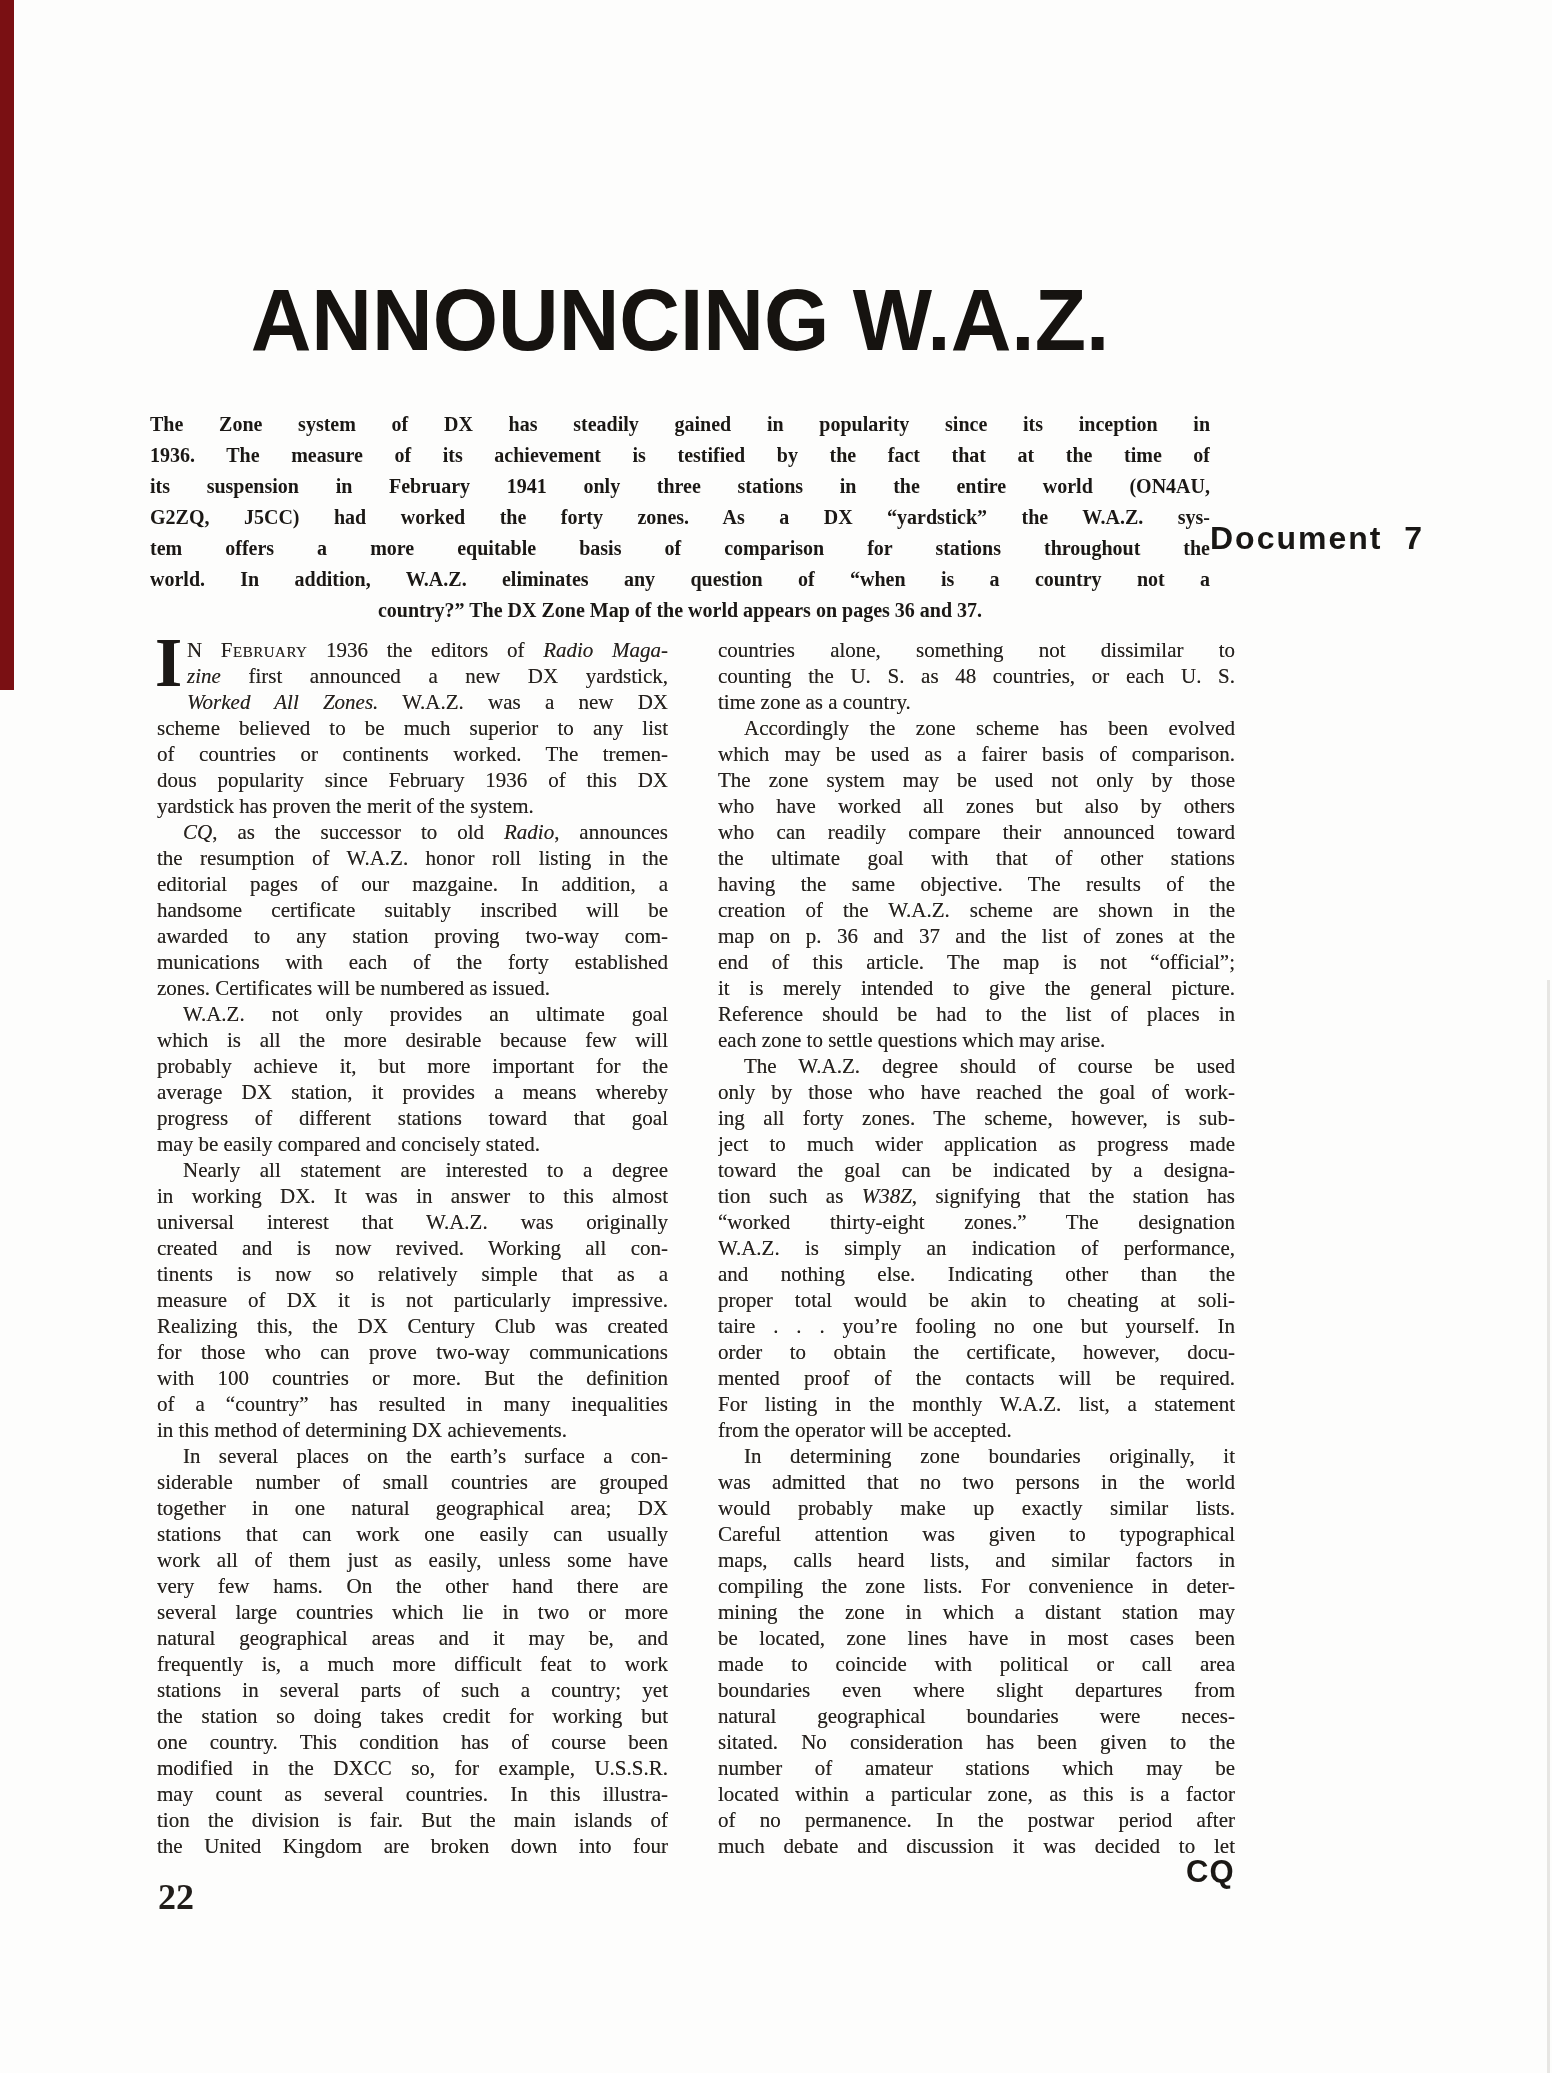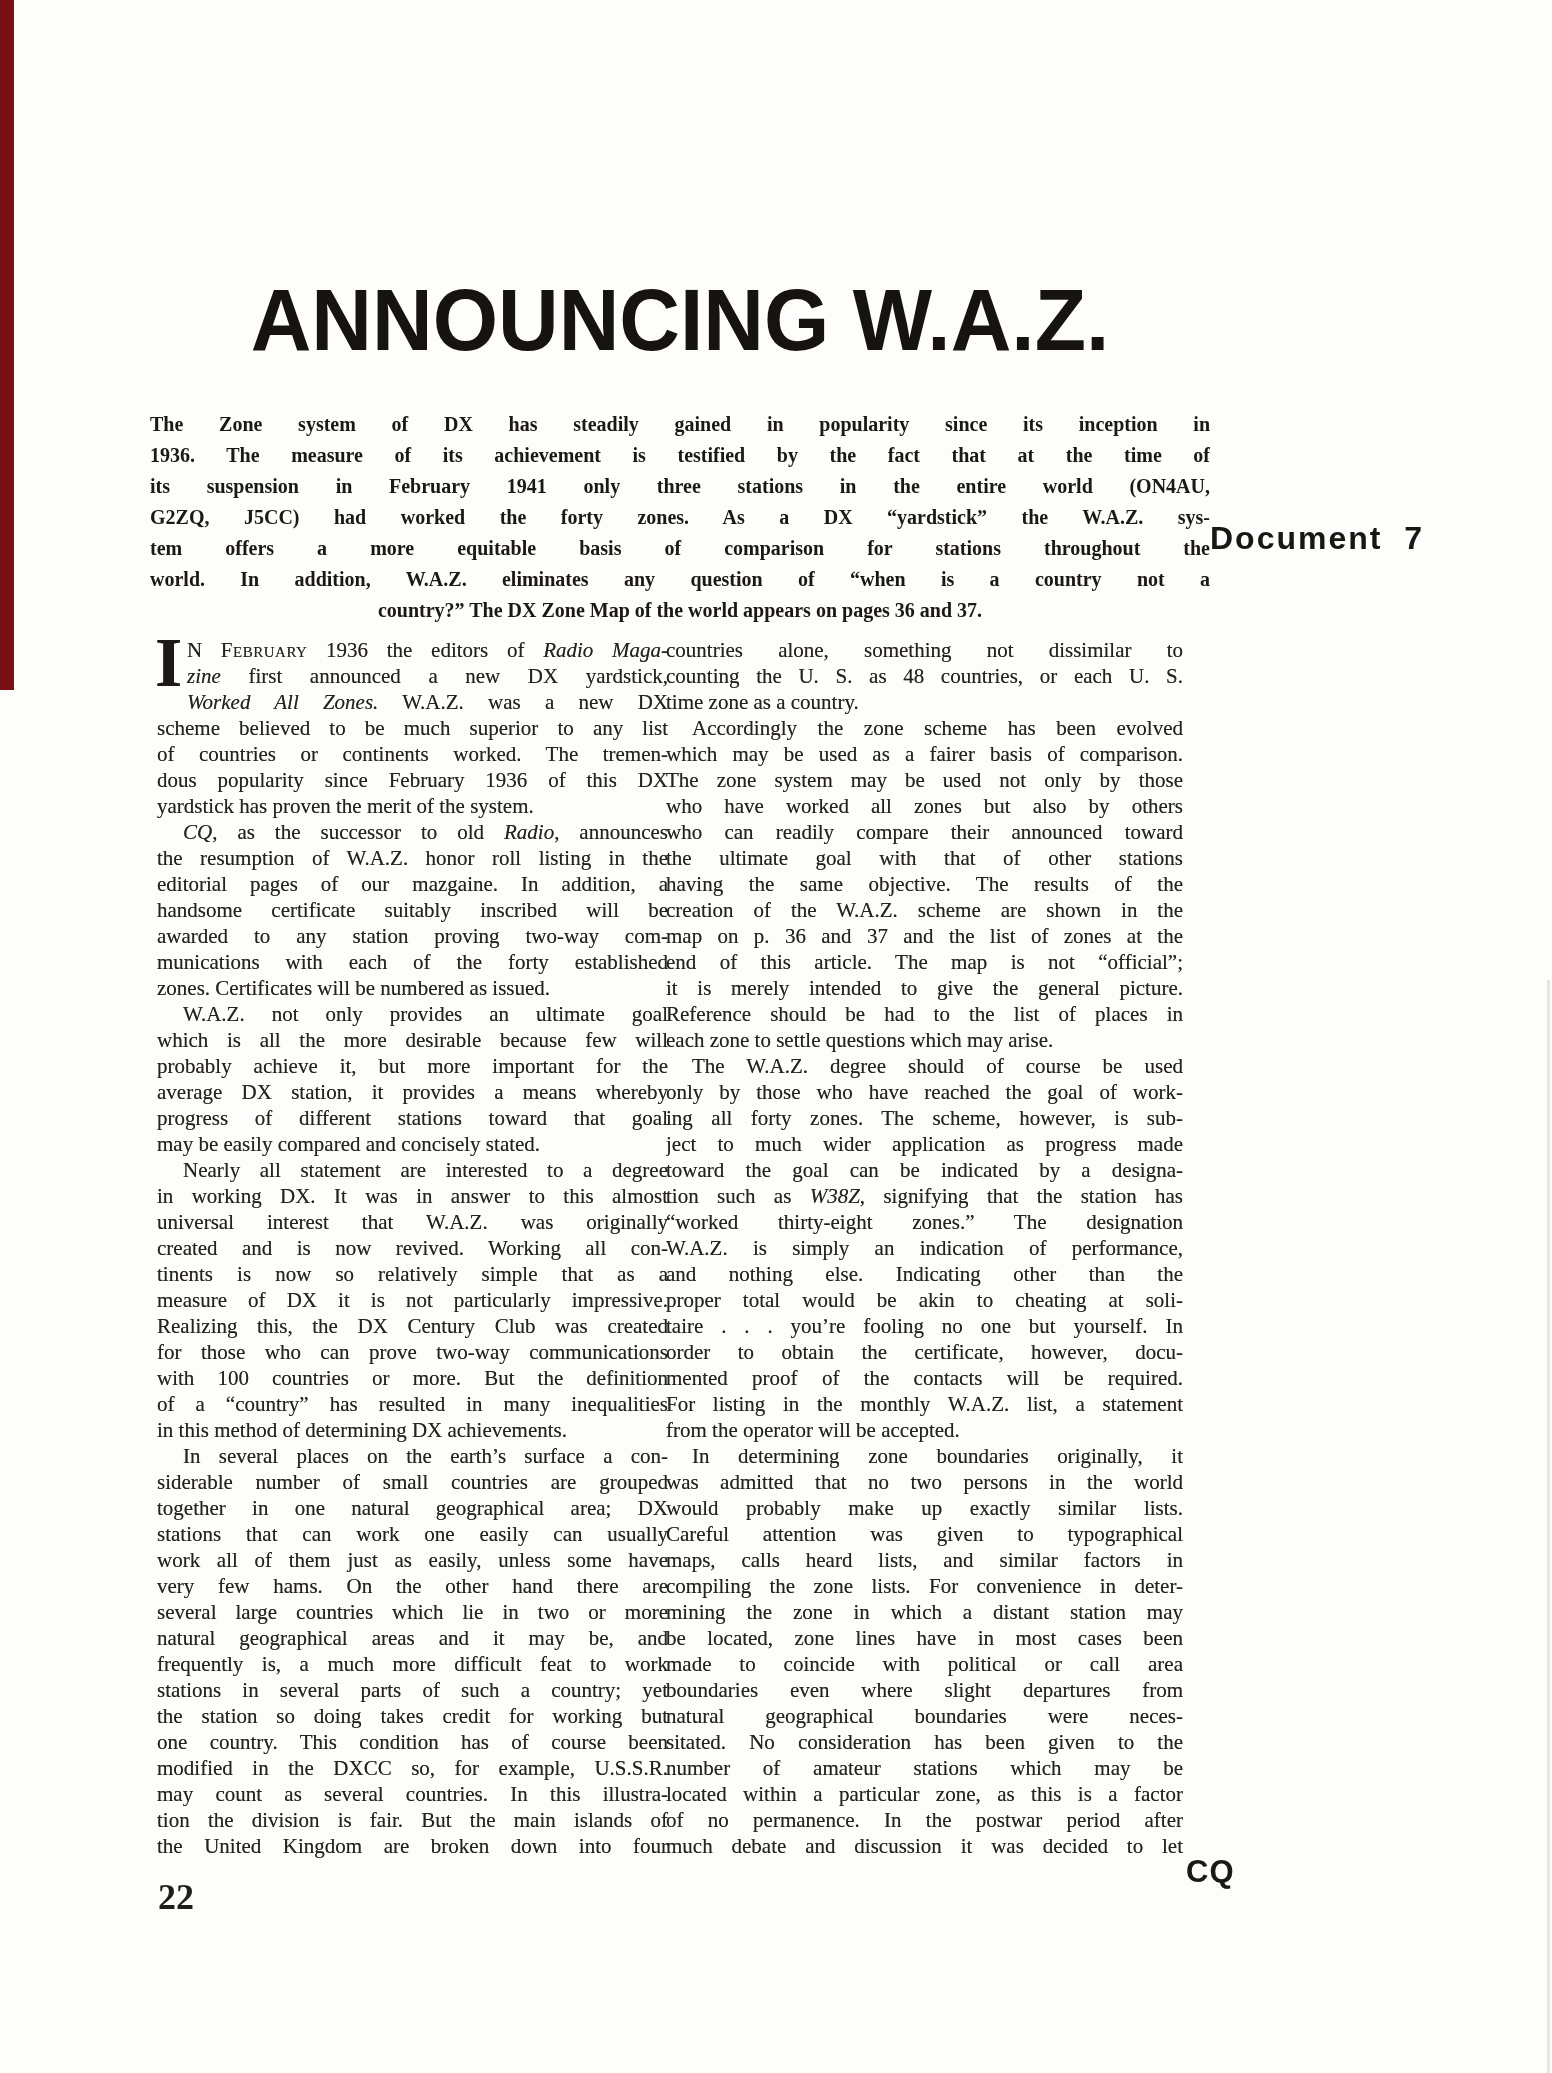--- a/index.html
+++ b/index.html
@@ -17,21 +17,21 @@
          letter-spacing:0px;color:#161310;transform:scaleY(1.04);white-space:nowrap;}
   
   #intro{position:absolute;left:150px;top:381px;width:1060px;
          font-family:Liberation Serif, serif;font-weight:700;font-size:20px;color:#1b1815;margin-top:28px;}
   .iline{height:31px;line-height:31px;text-align:justify;text-align-last:justify;overflow:hidden;}
   .iline.center{text-align:center;text-align-last:center;}
   
   .col{position:absolute;top:637px;font-size:21px;line-height:26px;color:#26221e;
        text-shadow:0 0 .5px rgba(40,35,30,.55);}
   #col-left{left:157px;width:511px;}
-  #col-right{left:666px;width:517px;}
+  #col-right{left:718px;width:517px;}
   .bline{height:26px;line-height:26px;text-align:justify;text-align-last:justify;overflow:hidden;}
   .bline.endline{text-align-last:left;}
   .bline.indent{text-indent:26px;}
   .bline.dcpad{padding-left:30px;}
   .sc{font-variant:small-caps;letter-spacing:.5px;margin-top:36px;}
   #dropcap{position:absolute;left:-2px;top:-6px;font-family:"Liberation Serif",serif;
            font-weight:700;font-size:70px;line-height:64px;color:#1c1916;}
   
   #pagenum{position:absolute;left:158px;top:1876px;font-weight:700;font-size:36px;color:#211d1a;}
   #logo{position:absolute;left:1186px;top:1854px;font-family:"Liberation Sans",sans-serif;

